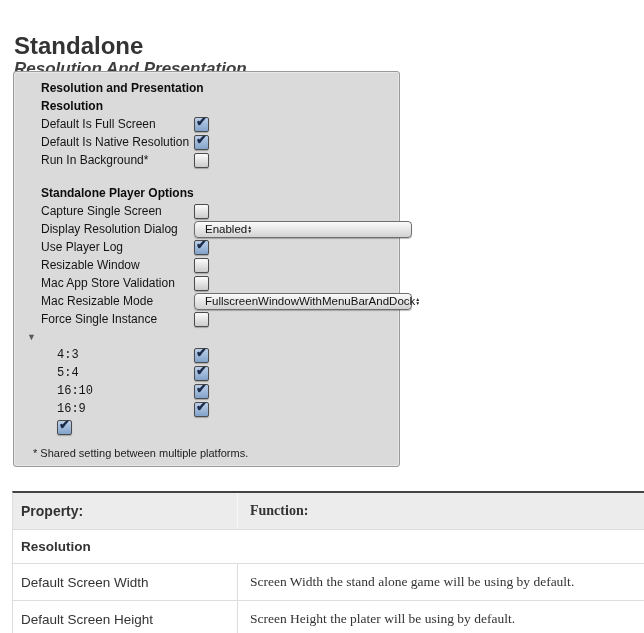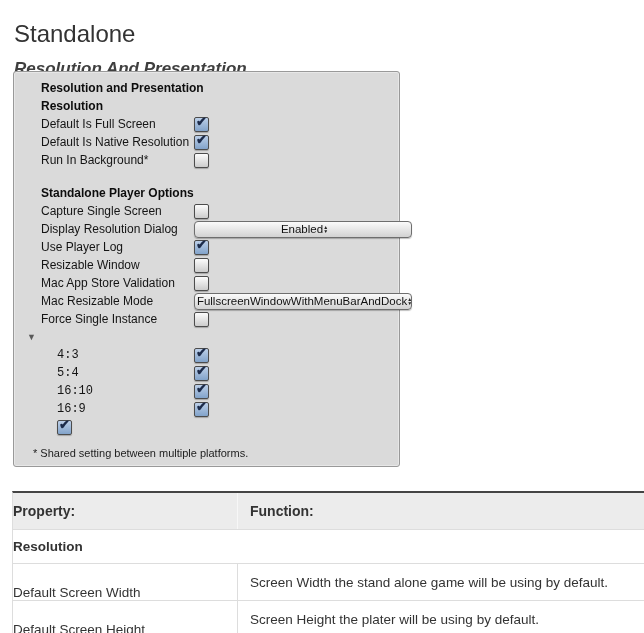--- a/index.html
+++ b/index.html
@@ -2,22 +2,22 @@
 <html><head>
 <meta charset="utf-8">
 <style>
   html,body{margin:0;padding:0;}
   body{
     width:644px;height:633px;position:relative;overflow:hidden;
     background:#ffffff;font-family:"Liberation Sans", sans-serif;
   }
   
   .page-title{
-    position:absolute;left:14px;top:4px;
-    font-size:24px;font-weight:normal;color:#333;
+    position:absolute;left:14px;top:16px;
+    font-size:24px;font-weight:bold;color:#333;
   }
   .page-subtitle{
     position:absolute;left:14px;top:45px;
     font-size:17px;font-weight:bold;font-style:italic;color:#3f3f3f;
   }
   
   .inspector{
     position:absolute;left:13px;top:71px;width:387px;height:396px;
     box-sizing:border-box;background:#dadada;border:1px solid #999;
     border-radius:3px;padding-top:7px;
@@ -47,42 +47,42 @@
   .checkbox.checked{background:linear-gradient(#bccfe8,#82a3ca);}
   .checkbox .mark{
     position:absolute;left:1px;top:-4px;
     font-size:13px;font-weight:bold;color:#1c2b4a;line-height:15px;
   }
   
   .dropdown{
     width:218px;height:17px;box-sizing:border-box;flex:none;
     border:1px solid #6e6e6e;border-radius:4px;
     background:linear-gradient(#fbfbfb,#d2d2d2);
-    display:flex;align-items:center;justify-content:center;
+    display:flex;align-items:center;justify-content:flex-start;
     padding:0 7px 0 10px;font-size:11.5px;color:#111;
     box-shadow:0 1px 1px rgba(0,0,0,0.25);
   }
   .dd-arrows{display:flex;flex-direction:column;align-items:center;color:#222;}
   .dd-arrows span{font-size:5px;line-height:4px;}
   .insp-footnote{
     position:absolute;left:19px;bottom:7px;font-size:11px;color:#222;text-align:center;
   }
   
   .prop-table{
     position:absolute;left:12px;top:491px;width:632px;
     border-top:2px solid #444;border-left:1px solid #ddd;
     font-size:13.5px;color:#333;
   }
   .t-row{display:flex;border-bottom:1px solid #ddd;align-items:center;}
   .t-row.t-head{background:#ececec;height:36px;font-size:14px;font-weight:bold;}
   .t-row.t-section{height:33px;font-weight:bold;}
-  .t-row.t-data{height:36px;align-items:flex-end;}
-  .t-col1{width:224px;flex:none;box-sizing:border-box;}
+  .t-row.t-data{height:36px;}
+  .t-col1{width:224px;flex:none;box-sizing:border-box;padding-left:8px;}
   .t-col2{flex:1;box-sizing:border-box;padding-left:12px;border-left:1px solid #ddd;
-          align-self:stretch;display:flex;align-items:center;}
+          align-self:stretch;display:flex;align-items:center;font-family:Liberation Serif, serif;}
   .t-head .t-col2{border-left:1px solid #f7f7f7;}
   .t-section .t-col1{width:100%;}
 </style>
 </head>
 <body>
 
 <h1 class="page-title">Standalone</h1>
 <h2 class="page-subtitle">Resolution And Presentation</h2>
 
 <div class="inspector">

